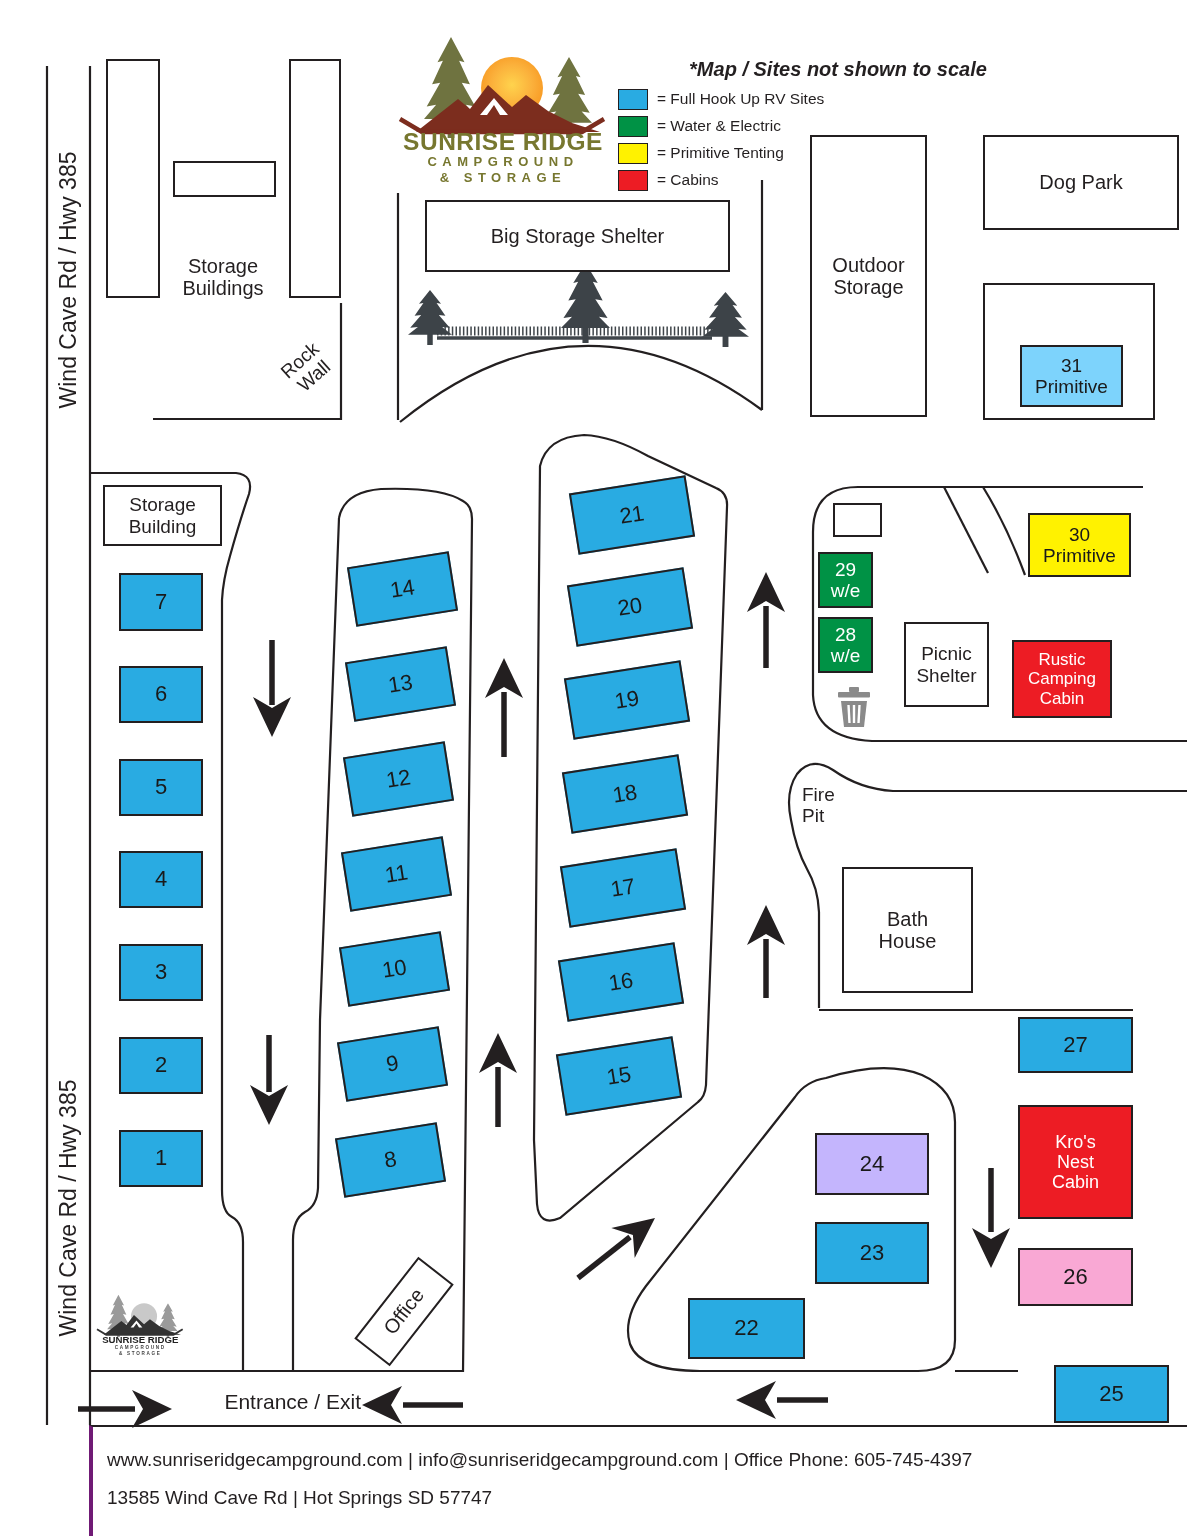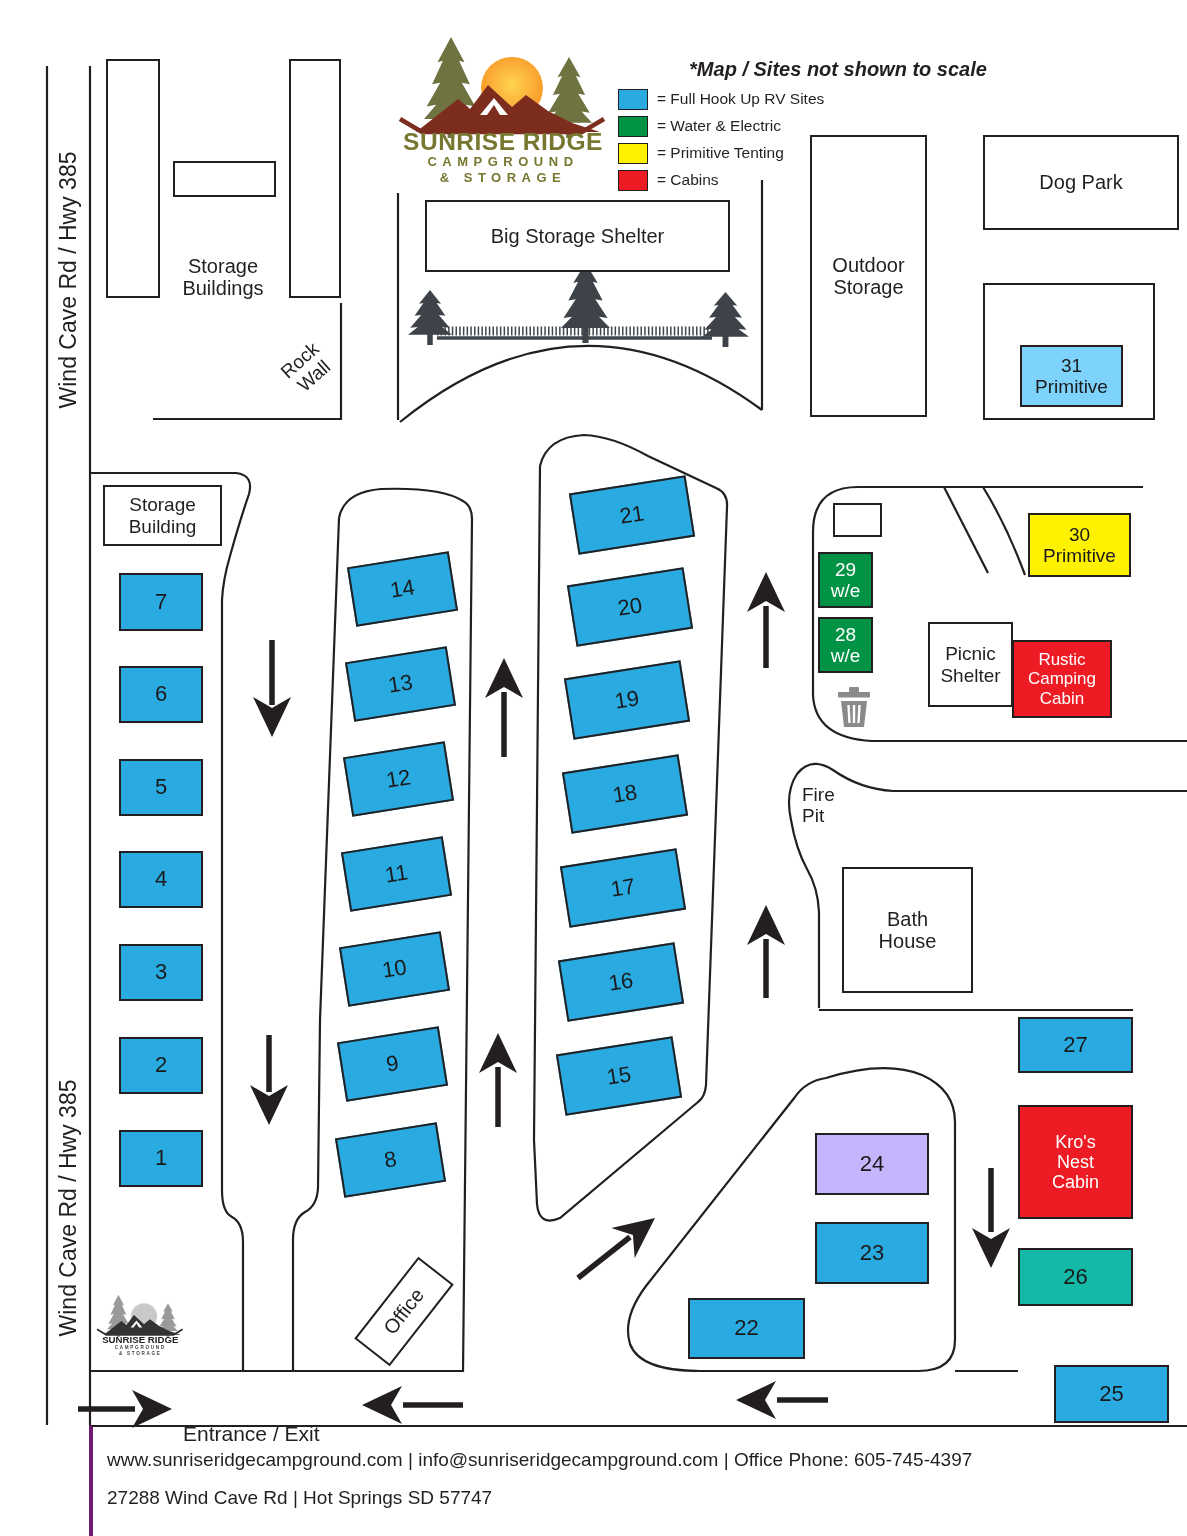--- a/index.html
+++ b/index.html
@@ -16,21 +16,21 @@
   #title{position:absolute;left:668px;top:58px;width:340px;text-align:center;
          font-size:20px;font-weight:bold;font-style:italic;}
   #legend{position:absolute;left:618px;top:88px;}
   .legend-row{display:flex;align-items:center;height:22px;margin-bottom:5px;}
   .legend-swatch{width:30px;height:21px;border:1.5px solid #231F20;box-sizing:border-box;flex:0 0 auto;}
   .legend-label{margin-left:9px;font-size:15.5px;white-space:nowrap;}
   #road-label-top,#road-label-bottom{position:absolute;width:260px;height:26px;text-align:center;
      font-size:23px;transform:rotate(-90deg);transform-origin:center center;white-space:nowrap;}
   #road-label-top{left:-62px;top:267px;}
   #road-label-bottom{left:-62px;top:1195px;}
-  #entrance-exit{position:absolute;left:183px;top:1390px;width:178px;text-align:left;font-size:21px;white-space:nowrap;margin-top:32px;}
+  #entrance-exit{position:absolute;left:183px;top:1390px;width:178px;text-align:right;font-size:21px;white-space:nowrap;}
   #footer{position:absolute;left:89px;top:1425px;width:1098px;height:111px;
           border-top:2px solid #231F20;border-left:4px solid #701a75;box-sizing:border-box;}
   #footer .fline{position:absolute;left:14px;white-space:nowrap;font-size:19px;}
   #footer .f1{top:22px;}
   #footer .f2{top:60px;}
 </style>
 </head>
 <body>
 
 <div id="stage">
@@ -197,21 +197,21 @@
 
   <div class="freelabel" style="left:802px;top:784px;width:56px;font-size:19px;align-items:flex-start;text-align:left;">
     <span>Fire</span>
     <span>Pit</span>
   </div>
 
   <div id="entrance-exit">Entrance  /  Exit</div>
 
   <div id="footer">
     <div class="fline f1">www.sunriseridgecampground.com  |  info@sunriseridgecampground.com  |  Office Phone: 605-745-4397</div>
-    <div class="fline f2">27288 Wind Cave Rd  |  Hot Springs SD 57747</div>
+    <div class="fline f2">13585 Wind Cave Rd  |  Hot Springs SD 57747</div>
   </div>
 
 <div class="box building" style="left: 106px; top: 59px; width: 54px; height: 239px; font-size: 19px;"></div>
     <div class="box building" style="left: 173px; top: 161px; width: 103px; height: 36px; font-size: 19px;"></div>
     <div class="box building" style="left: 289px; top: 59px; width: 52px; height: 239px; font-size: 19px;"></div>
     <div class="box building" style="left: 425px; top: 200px; width: 305px; height: 72px; font-size: 20px;">
       <span>Big Storage Shelter</span>
     </div>
     <div class="box building" style="left: 810px; top: 135px; width: 117px; height: 282px; font-size: 20px;">
       <span>Outdoor</span>
@@ -219,21 +219,21 @@
     </div>
     <div class="box building" style="left: 983px; top: 135px; width: 196px; height: 95px; font-size: 20px;">
       <span>Dog Park</span>
     </div>
     <div class="box building" style="left: 983px; top: 283px; width: 172px; height: 137px; font-size: 19px;"></div>
     <div class="box building" style="left: 103px; top: 485px; width: 119px; height: 61px; font-size: 19px;">
       <span>Storage</span>
       <span>Building</span>
     </div>
     <div class="box building" style="left: 833px; top: 503px; width: 49px; height: 34px; font-size: 15px;"></div>
-    <div class="box building" style="left: 928px; top: 622px; width: 85px; height: 85px; font-size: 19px;">
+    <div class="box building" style="left: 904px; top: 622px; width: 85px; height: 85px; font-size: 19px;">
       <span>Picnic</span>
       <span>Shelter</span>
     </div>
     <div class="box building" style="left: 842px; top: 867px; width: 131px; height: 126px; font-size: 20px;">
       <span>Bath</span>
       <span>House</span>
     </div>
     <div class="box building" style="left: 352px; top: 1289px; width: 104px; height: 45px; font-size: 20px; transform: rotate(-52deg);">
       <span>Office</span>
     </div>
@@ -305,21 +305,21 @@
     </div>
     <div class="box site" style="left: 815px; top: 1222px; width: 114px; height: 62px; font-size: 22px; background: rgb(41, 171, 226); color: rgb(26, 26, 26);">
       <span>23</span>
     </div>
     <div class="box site" style="left: 815px; top: 1133px; width: 114px; height: 62px; font-size: 22px; background: #c4b5fd; color: rgb(26, 26, 26);">
       <span>24</span>
     </div>
     <div class="box site" style="left: 1018px; top: 1365px; width: 115px; height: 58px; font-size: 22px; background: rgb(41, 171, 226); color: rgb(26, 26, 26); margin-left: 36px;">
       <span>25</span>
     </div>
-    <div class="box site" style="left: 1018px; top: 1248px; width: 115px; height: 58px; font-size: 22px; background: #14b8a6; color: rgb(26, 26, 26);">
+    <div class="box site" style="left: 1018px; top: 1248px; width: 115px; height: 58px; font-size: 22px; background: #f9a8d4; color: rgb(26, 26, 26);">
       <span>26</span>
     </div>
     <div class="box site" style="left: 1018px; top: 1017px; width: 115px; height: 56px; font-size: 22px; background: rgb(41, 171, 226); color: rgb(26, 26, 26);">
       <span>27</span>
     </div>
     <div class="box site" style="left: 818px; top: 617px; width: 55px; height: 56px; font-size: 19px; background: rgb(0, 146, 69); color: rgb(255, 255, 255);">
       <span>28</span>
       <span>w/e</span>
     </div>
     <div class="box site" style="left: 818px; top: 552px; width: 55px; height: 56px; font-size: 19px; background: rgb(0, 146, 69); color: rgb(255, 255, 255);">

